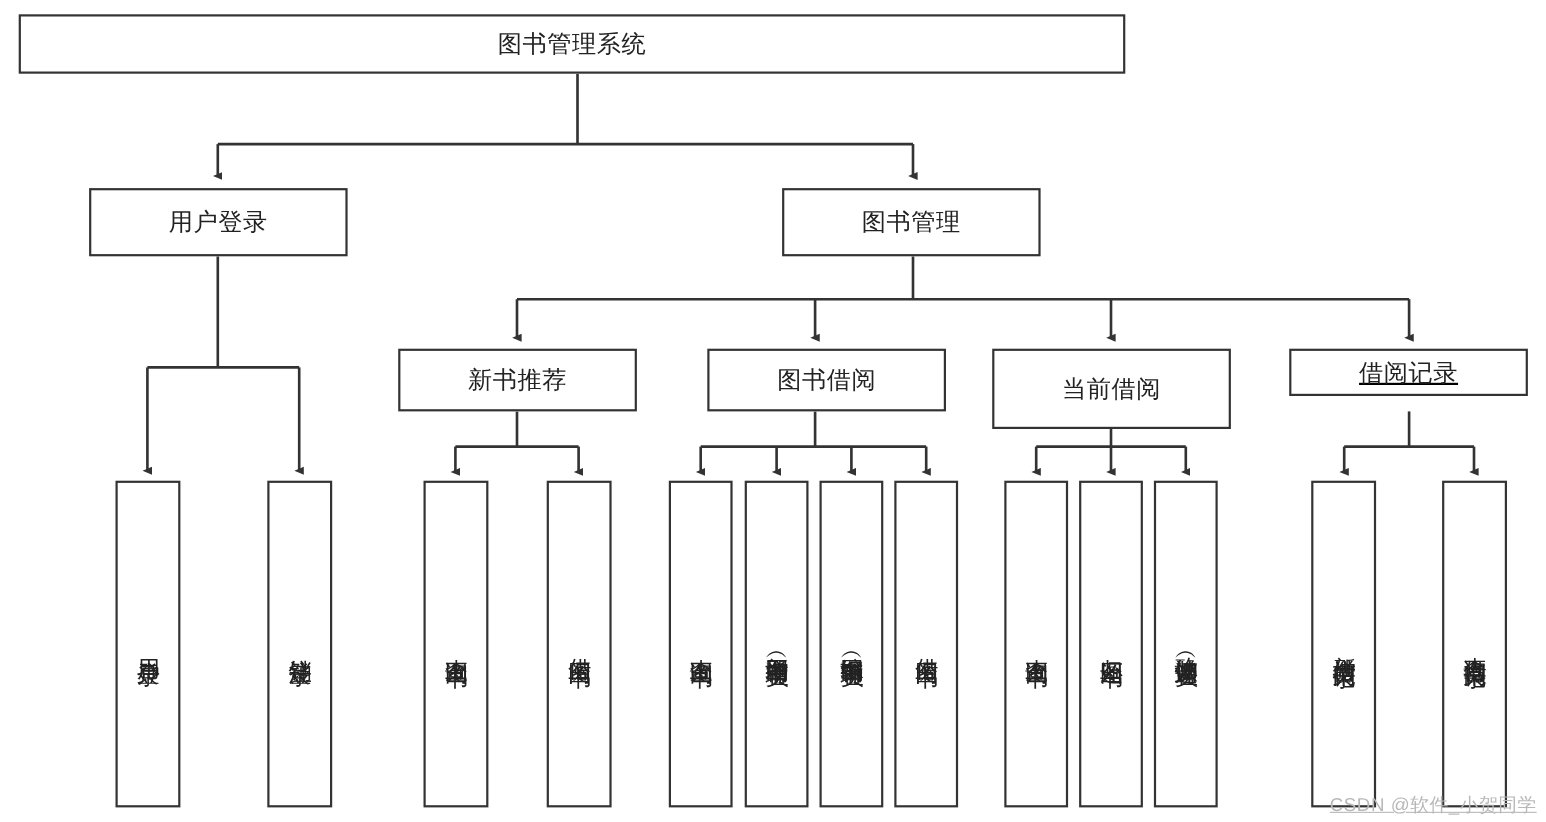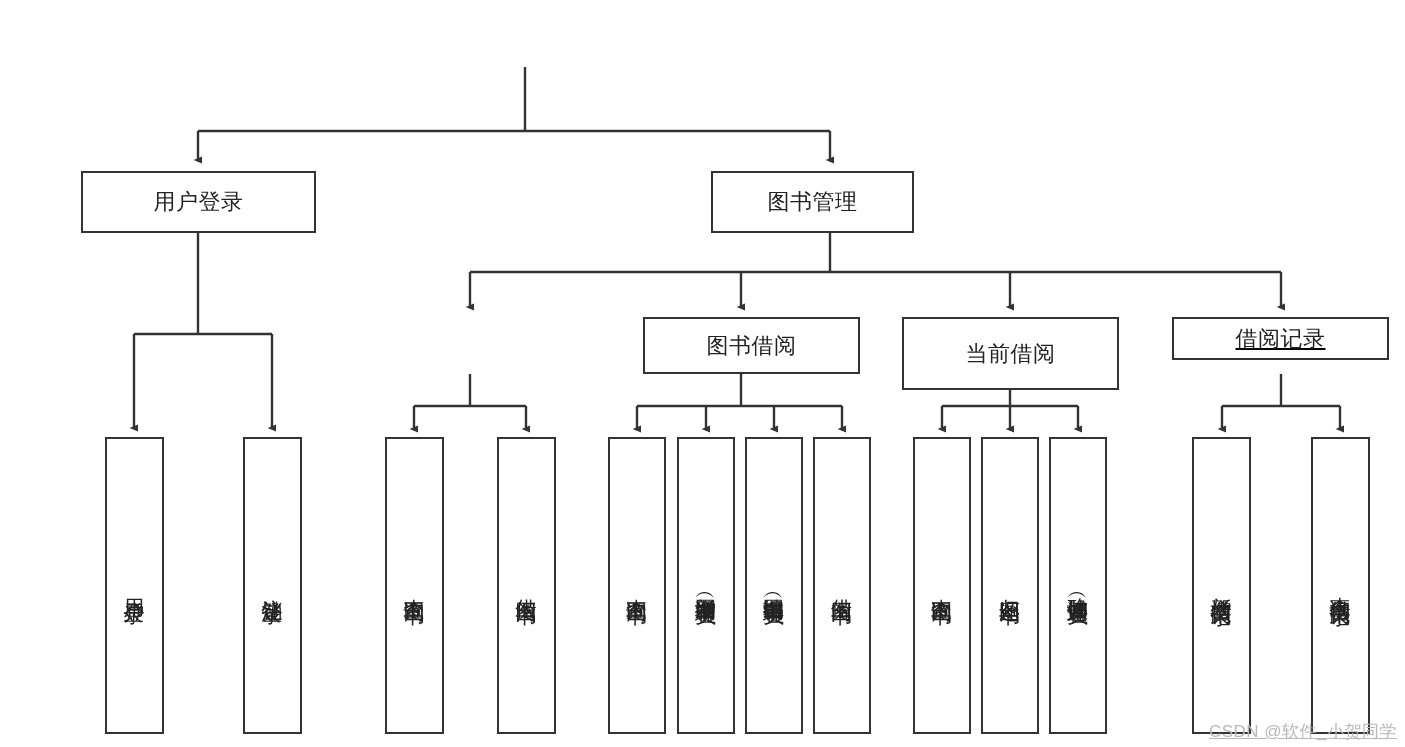--- a/index.html
+++ b/index.html
@@ -120,28 +120,34 @@
       <path d="M1010,406 L1010,429" marker-end="url(#arrow)"></path>
       <path d="M1078,406 L1078,429" marker-end="url(#arrow)"></path>
 
       <path d="M1281,374 L1281,406"></path>
       <path d="M1222,406 L1340,406"></path>
       <path d="M1222,406 L1222,429" marker-end="url(#arrow)"></path>
       <path d="M1340,406 L1340,429" marker-end="url(#arrow)"></path>
     </g>
   </svg>
 
+  <div class="node" style="left:17px; top:13px; width:1006px; height:54px;">
+    <span class="node-label">图书管理系统</span>
+  </div>
 
   <div class="node" style="left:81px; top:171px; width:235px; height:62px;">
     <span class="node-label">用户登录</span>
   </div>
-  <div class="node" style="left:711px; top:171px; width:203px; height:62px;">
+  <div class="node" style="left:711px; top:171px; width:235px; height:62px;">
     <span class="node-label">图书管理</span>
   </div>
 
+  <div class="node" style="left:362px; top:317px; width:217px; height:57px;">
+    <span class="node-label">新书推荐</span>
+  </div>
   <div class="node" style="left:633px; top:317px; width:217px; height:57px;margin-left:10px;">
     <span class="node-label">图书借阅</span>
   </div>
   <div class="node" style="left:902px; top:317px; width:217px; height:73px;">
     <span class="node-label">当前借阅</span>
   </div>
   <div class="node" style="left:1172px; top:317px; width:217px; height:43px;text-decoration:underline;">
     <span class="node-label">借阅记录</span>
   </div>
 

